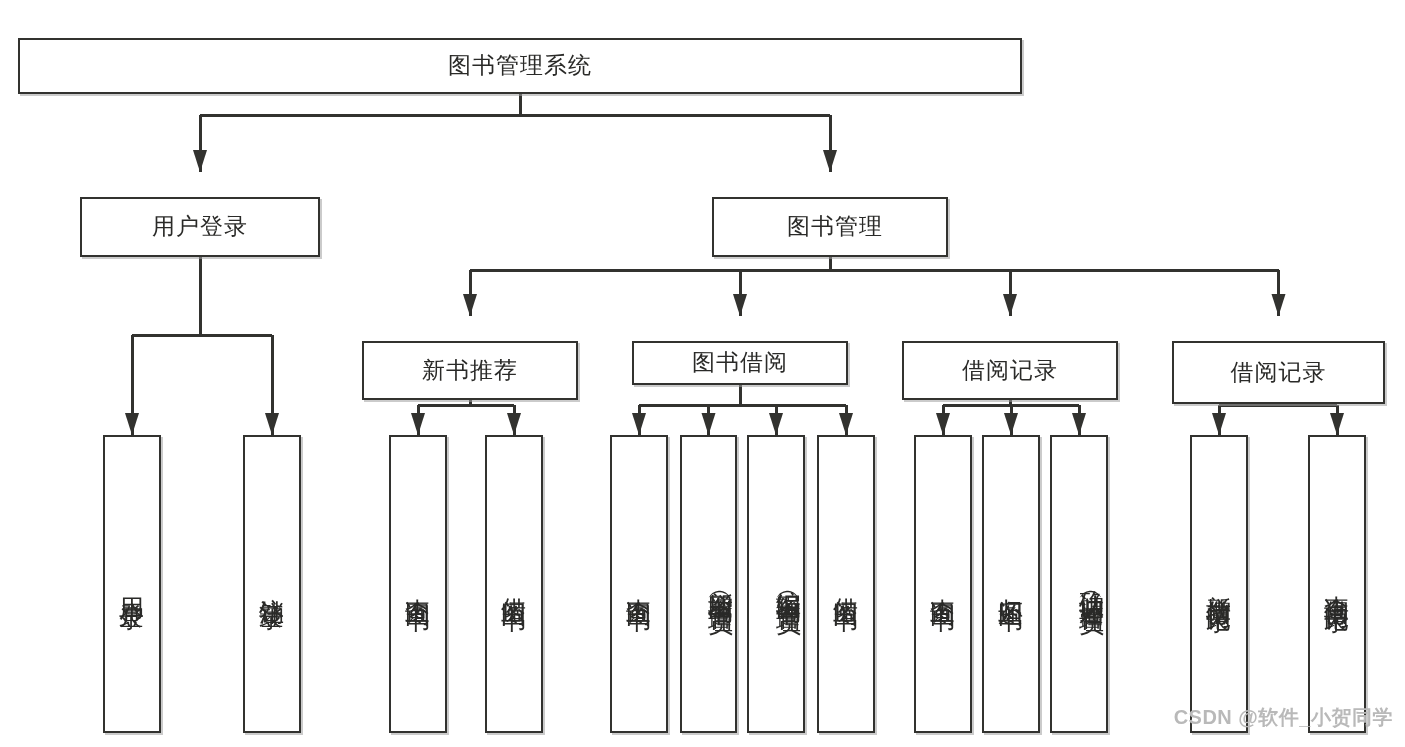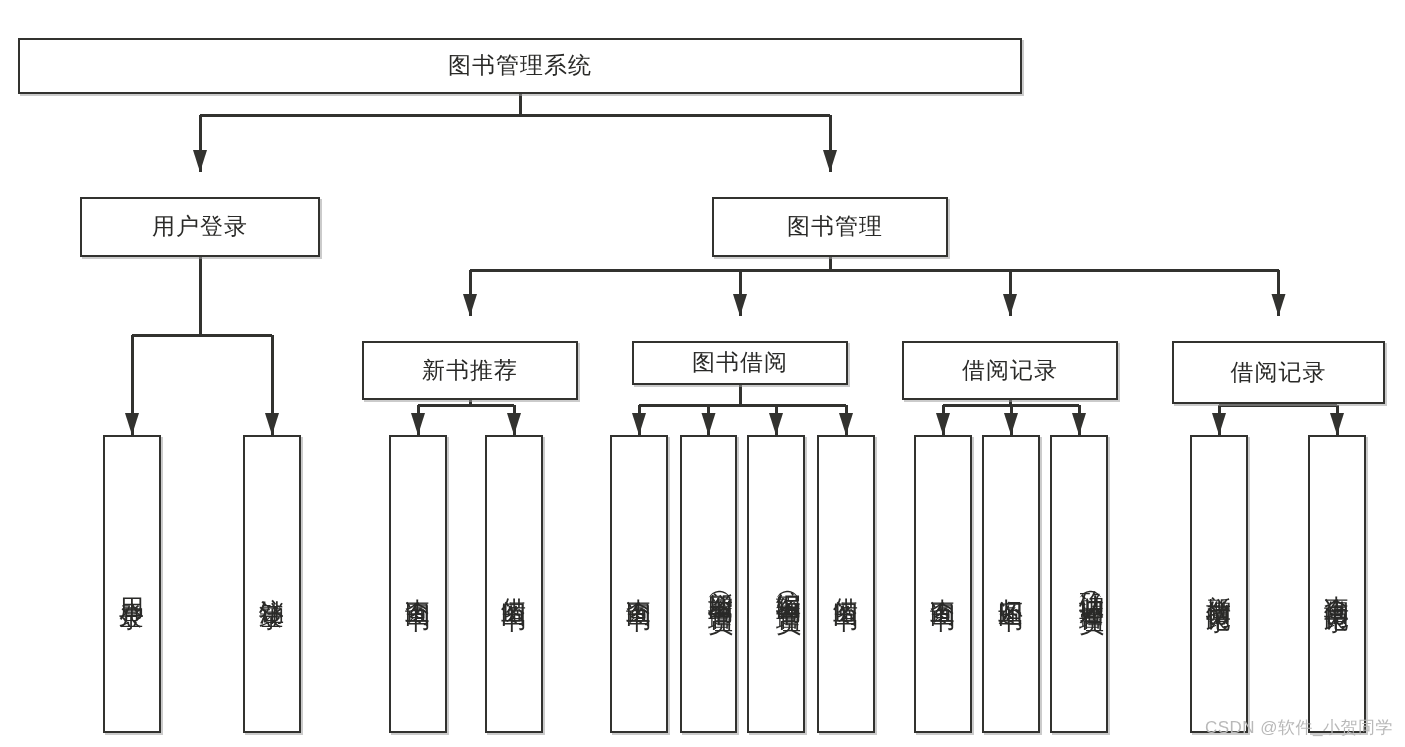--- a/index.html
+++ b/index.html
@@ -58,27 +58,28 @@
   .node.vert .vlabel {
     display: block;
     text-align: center;
   }
   .node.vert.midtext {
     align-items: center;
   }
   #watermark {
     position: absolute;
     right: 12px;
-    bottom: 8px;
-    font-size: 17px;
+    bottom: 16px;
+    font-size: 20px;
     color: #b9b9b9;
     letter-spacing: 0.5px;
     z-index: 5;
     white-space: nowrap;
     pointer-events: none;
+    font-weight: bold;
   }
 </style>
 </head>
 <body>
 
 <div id="canvas">
 
   <svg id="edges" viewBox="0 0 1405 747" xmlns="http://www.w3.org/2000/svg">
       <line x1="520" y1="69" x2="520" y2="115" stroke="#32322f" stroke-width="3" shape-rendering="crispEdges"></line>
       <line x1="200" y1="115" x2="830" y2="115" stroke="#32322f" stroke-width="3" shape-rendering="crispEdges"></line>

